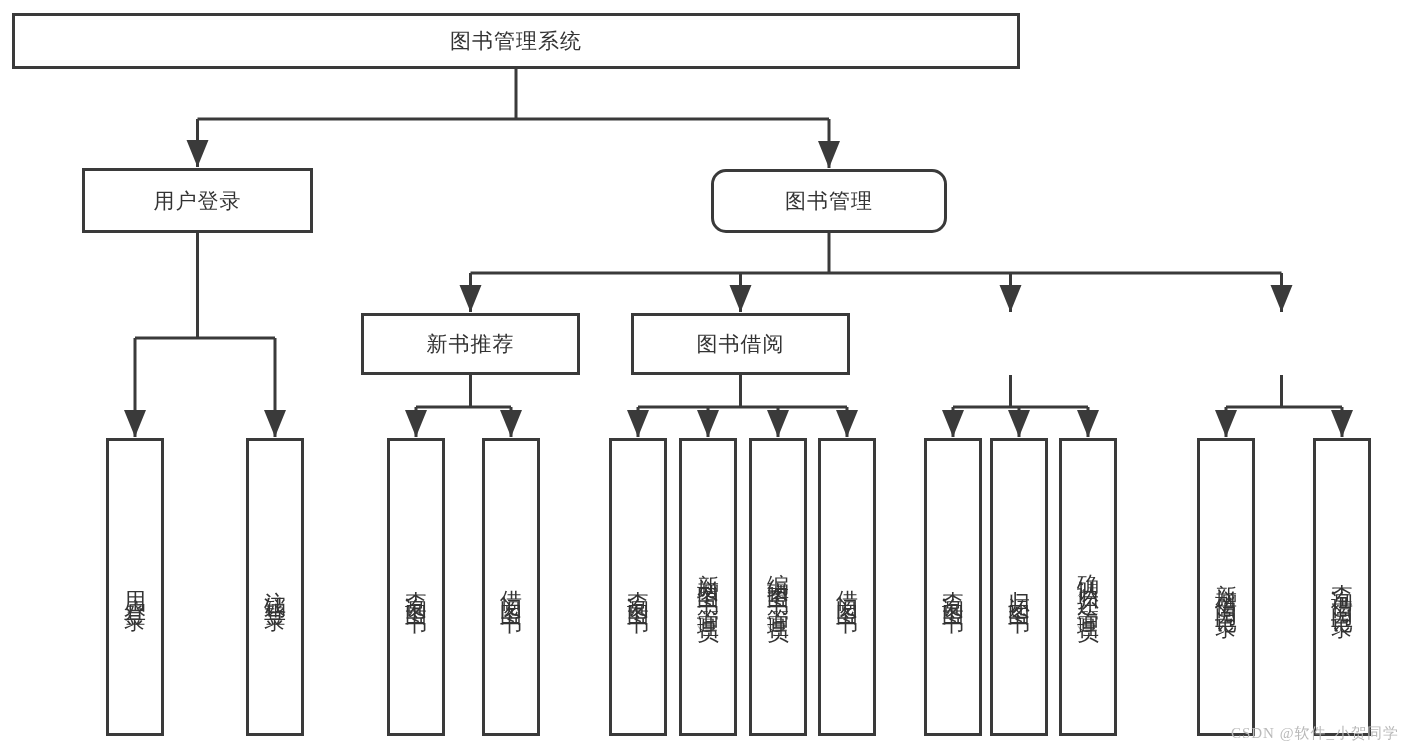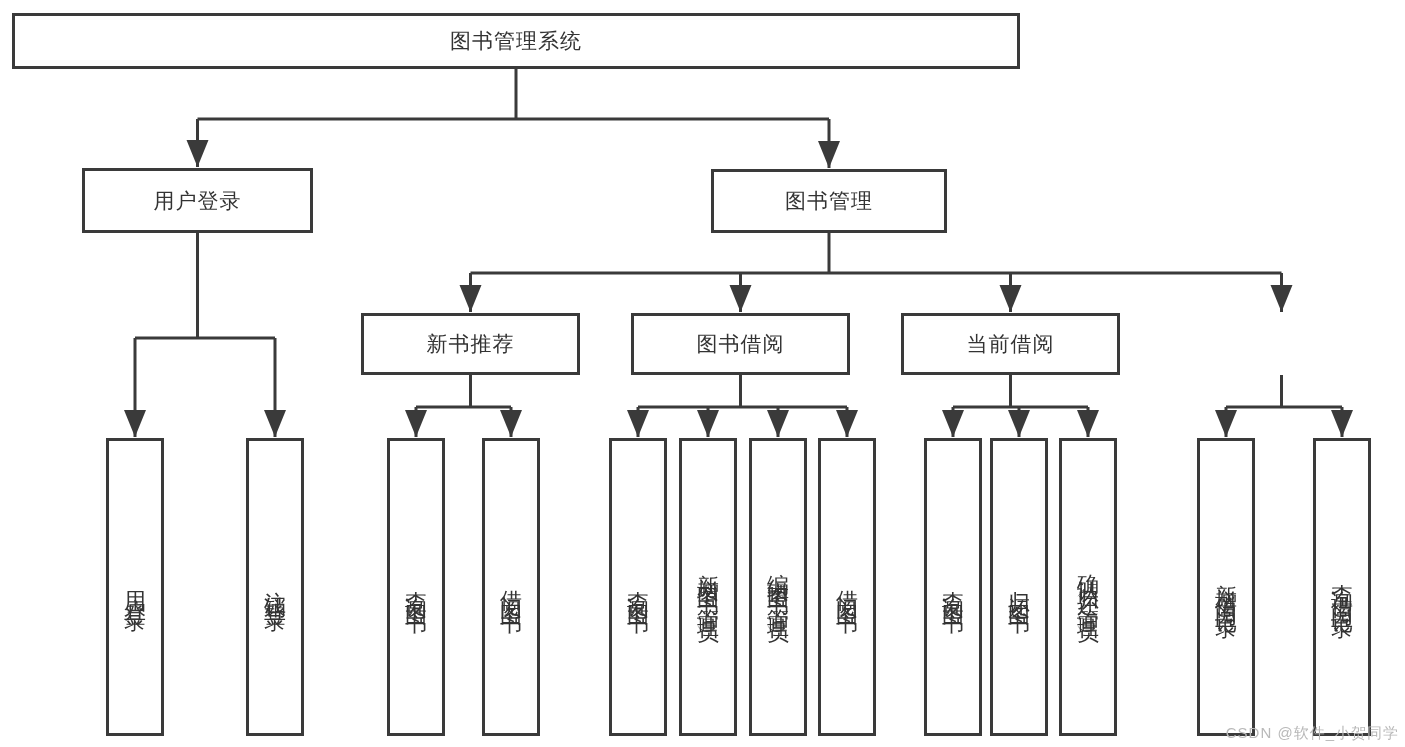--- a/index.html
+++ b/index.html
@@ -1,37 +1,37 @@
 <!DOCTYPE html>
 <html><head>
 <meta charset="utf-8">
 <style>
   html,body{margin:0;padding:0;background:#ffffff;}
   .stage{
     position:relative;width:1405px;height:747px;background:#ffffff;overflow:hidden;
-    font-family:Liberation Sans, sans-serif;color:#333333;
+    font-family:Liberation Serif, serif;color:#333333;
   }
   .connectors{position:absolute;left:0;top:0;width:1405px;height:747px;}
   .box{
     position:absolute;box-sizing:border-box;border:3px solid #3a3a3a;background:#ffffff;
     display:flex;align-items:center;justify-content:center;
   }
   .box .lbl{font-size:21px;letter-spacing:1px;color:#333333;white-space:nowrap;}
   .box .vlbl{
     writing-mode:vertical-rl;text-orientation:mixed;
     font-size:22px;letter-spacing:7px;color:#333333;line-height:1;
   }
   .watermark{
     position:absolute;right:6px;bottom:4px;font-size:15px;letter-spacing:1px;
     color:#b9b9b9;white-space:nowrap;
   }
   
   .n-root{left:12px;top:13px;width:1008px;height:56px;}
   .n-user-login{left:82px;top:168px;width:231px;height:65px;}
-  .n-book-mgmt{left:711px;top:169px;width:236px;height:64px;}
+  .n-book-mgmt{left:711px;top:169px;width:236px;height:64px;border-radius:15px;}
   .n-new-books{left:361px;top:313px;width:219px;height:62px;}
   .n-book-borrow{left:631px;top:313px;width:219px;height:62px;}
   .n-current-borrow{left:901px;top:313px;width:219px;height:62px;}
   .n-borrow-records{left:1172px;top:313px;width:219px;height:62px;}
   .leaf{top:438px;width:58px;height:298px;}
   .n-leaf-user-login{left:106px;}
   .n-leaf-logout{left:246px;}
   .n-leaf-query-books-1{left:387px;}
   .n-leaf-borrow-books-1{left:482px;}
   .n-leaf-query-books-2{left:609px;}
@@ -91,23 +91,20 @@
   <div class="box n-book-mgmt">
     <span class="lbl">图书管理</span>
   </div>
 
   <div class="box n-book-borrow">
     <span class="lbl">图书借阅</span>
   </div>
   <div class="box n-new-books">
     <span class="lbl">新书推荐</span>
   </div>
-  <div class="box n-current-borrow">
-    <span class="lbl">当前借阅</span>
-  </div>
 
   <div class="box leaf n-leaf-user-login">
     <span class="vlbl">用户登录</span>
   </div>
   <div class="box leaf n-leaf-logout">
     <span class="vlbl">注销登录</span>
   </div>
   <div class="box leaf n-leaf-query-books-1">
     <span class="vlbl">查询图书</span>
   </div>

